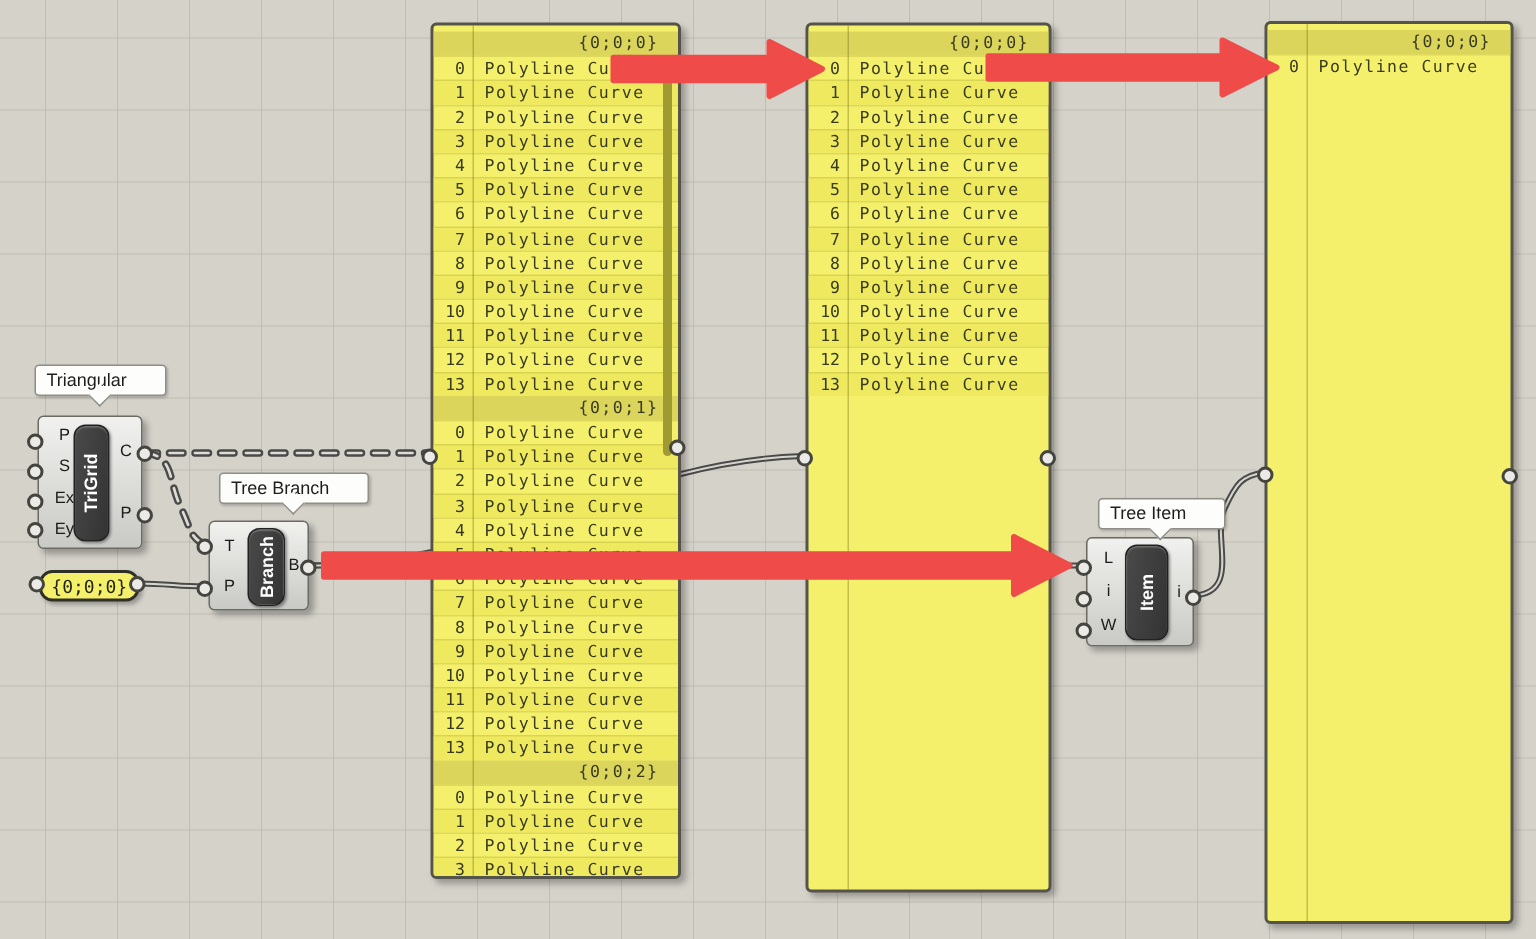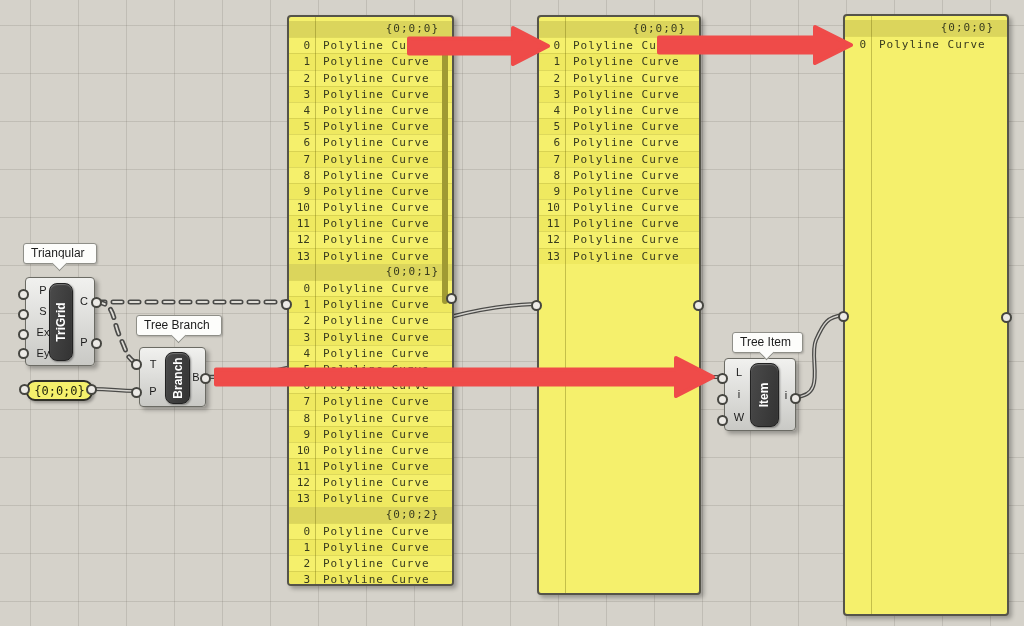--- a/index.html
+++ b/index.html
@@ -49,21 +49,21 @@
   .grip{position:absolute;width:7px;height:7px;border-radius:50%;
     background:#eceae6;border:2px solid #454540;z-index:5;}
 
   
   .gh-pill{position:absolute;background:#f5f06c;border:2px solid #2f2f28;border-radius:9px;
     box-shadow:2px 2px 3px rgba(0,0,0,.3);display:flex;align-items:center;justify-content:center;
     font-family:"DejaVu Sans Mono","Liberation Mono",monospace;font-size:12px;color:#22250e;z-index:3;}
 
   
   .gh-tip{position:absolute;background:#fdfdfb;border:1px solid #8f8f88;border-radius:3px;
-    padding:2px 11px 3px 7px;font-size:12px;color:#1d1d1d;z-index:7;
+    padding:2px 25px 3px 7px;font-size:12px;color:#1d1d1d;z-index:7;
     box-shadow:1px 1px 2px rgba(0,0,0,.2);white-space:nowrap;}
   .gh-tip::after{content:"";position:absolute;left:50%;bottom:-6px;margin-left:-6px;
     width:10px;height:10px;background:#fdfdfb;border-right:1px solid #8f8f88;border-bottom:1px solid #8f8f88;
     transform:rotate(45deg);}
 </style>
 </head>
 <body>
 
 <div id="canvas">
 
@@ -310,21 +310,21 @@
     </div>
     <div class="gh-capsule" style="left:23px;top:5px;width:22px;height:76px;">
       <span>TriGrid</span>
     </div>
     <div class="port-col" style="right:2px;top:2px;bottom:2px;width:16px;">
       <div>C</div>
       <div>P</div>
     </div>
   </div>
 
-  <div class="gh-tip" style="left:136px;top:315px;">Tree Branch</div>
+  <div class="gh-tip" style="left:146px;top:315px;">Tree Branch</div>
   <div class="gh-comp" style="left:139px;top:347px;width:65px;height:58px;">
     <div class="port-col" style="left:4px;top:2px;bottom:2px;width:18px;">
       <div>T</div>
       <div>P</div>
     </div>
     <div class="gh-capsule" style="left:25px;top:4px;width:23px;height:50px;">
       <span>Branch</span>
     </div>
     <div class="port-col" style="right:3px;top:2px;bottom:2px;width:12px;">
       <div>B</div>

